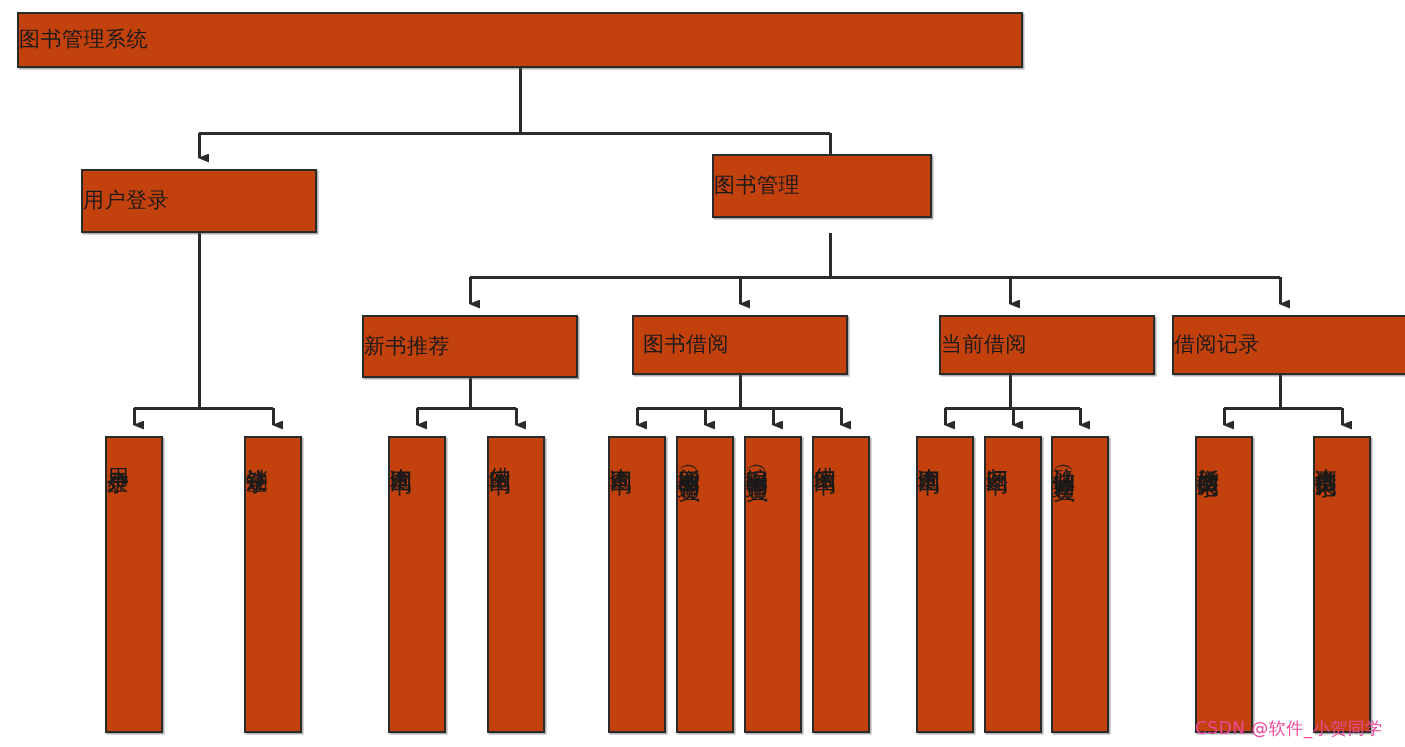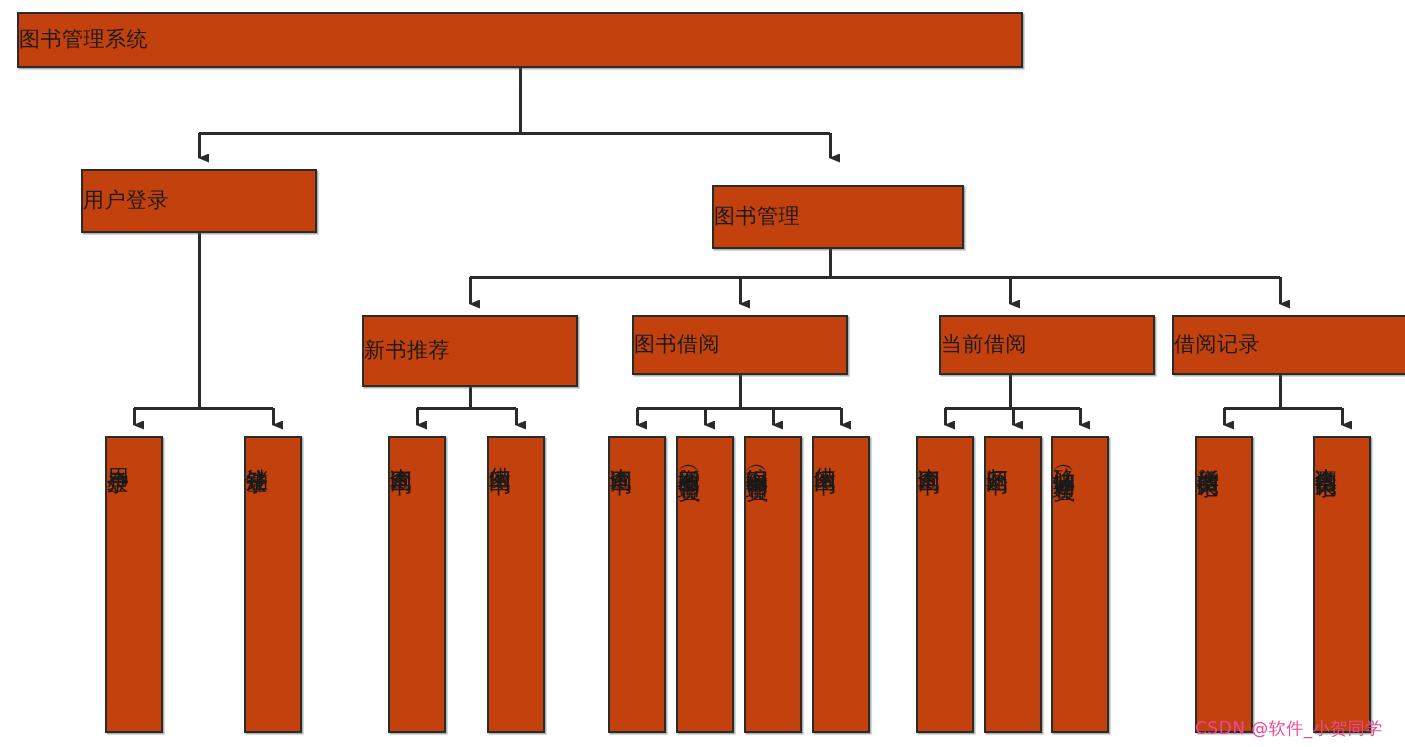--- a/index.html
+++ b/index.html
@@ -125,28 +125,28 @@
     </g>
   </svg>
 
   <div class="node" style="left:17px; top:12px; width:1006px; height:56px;">
     <span class="node-label">图书管理系统</span>
   </div>
 
   <div class="node" style="left:81px; top:169px; width:236px; height:64px;">
     <span class="node-label">用户登录</span>
   </div>
-  <div class="node" style="left:712px; top:185px; width:252px; height:64px;">
+  <div class="node" style="left:712px; top:154px; width:220px; height:64px;">
     <span class="node-label">图书管理</span>
   </div>
 
-  <div class="node" style="left:362px; top:315px; width:216px; height:72px;">
+  <div class="node" style="left:362px; top:315px; width:216px; height:63px;">
     <span class="node-label">新书推荐</span>
   </div>
-  <div class="node" style="left:632px; top:315px; width:216px; height:60px;">
+  <div class="node" style="left:632px; top:315px; width:216px; height:60px;padding-left:9px;">
     <span class="node-label">图书借阅</span>
   </div>
   <div class="node" style="left:902px; top:315px; width:216px; height:60px;margin-left:37px;">
     <span class="node-label">当前借阅</span>
   </div>
   <div class="node" style="left:1172px; top:315px; width:248px; height:60px;">
     <span class="node-label">借阅记录</span>
   </div>
 
   <div class="node vertical" style="left:105px; top:436px; width:58px; height:297px;">

